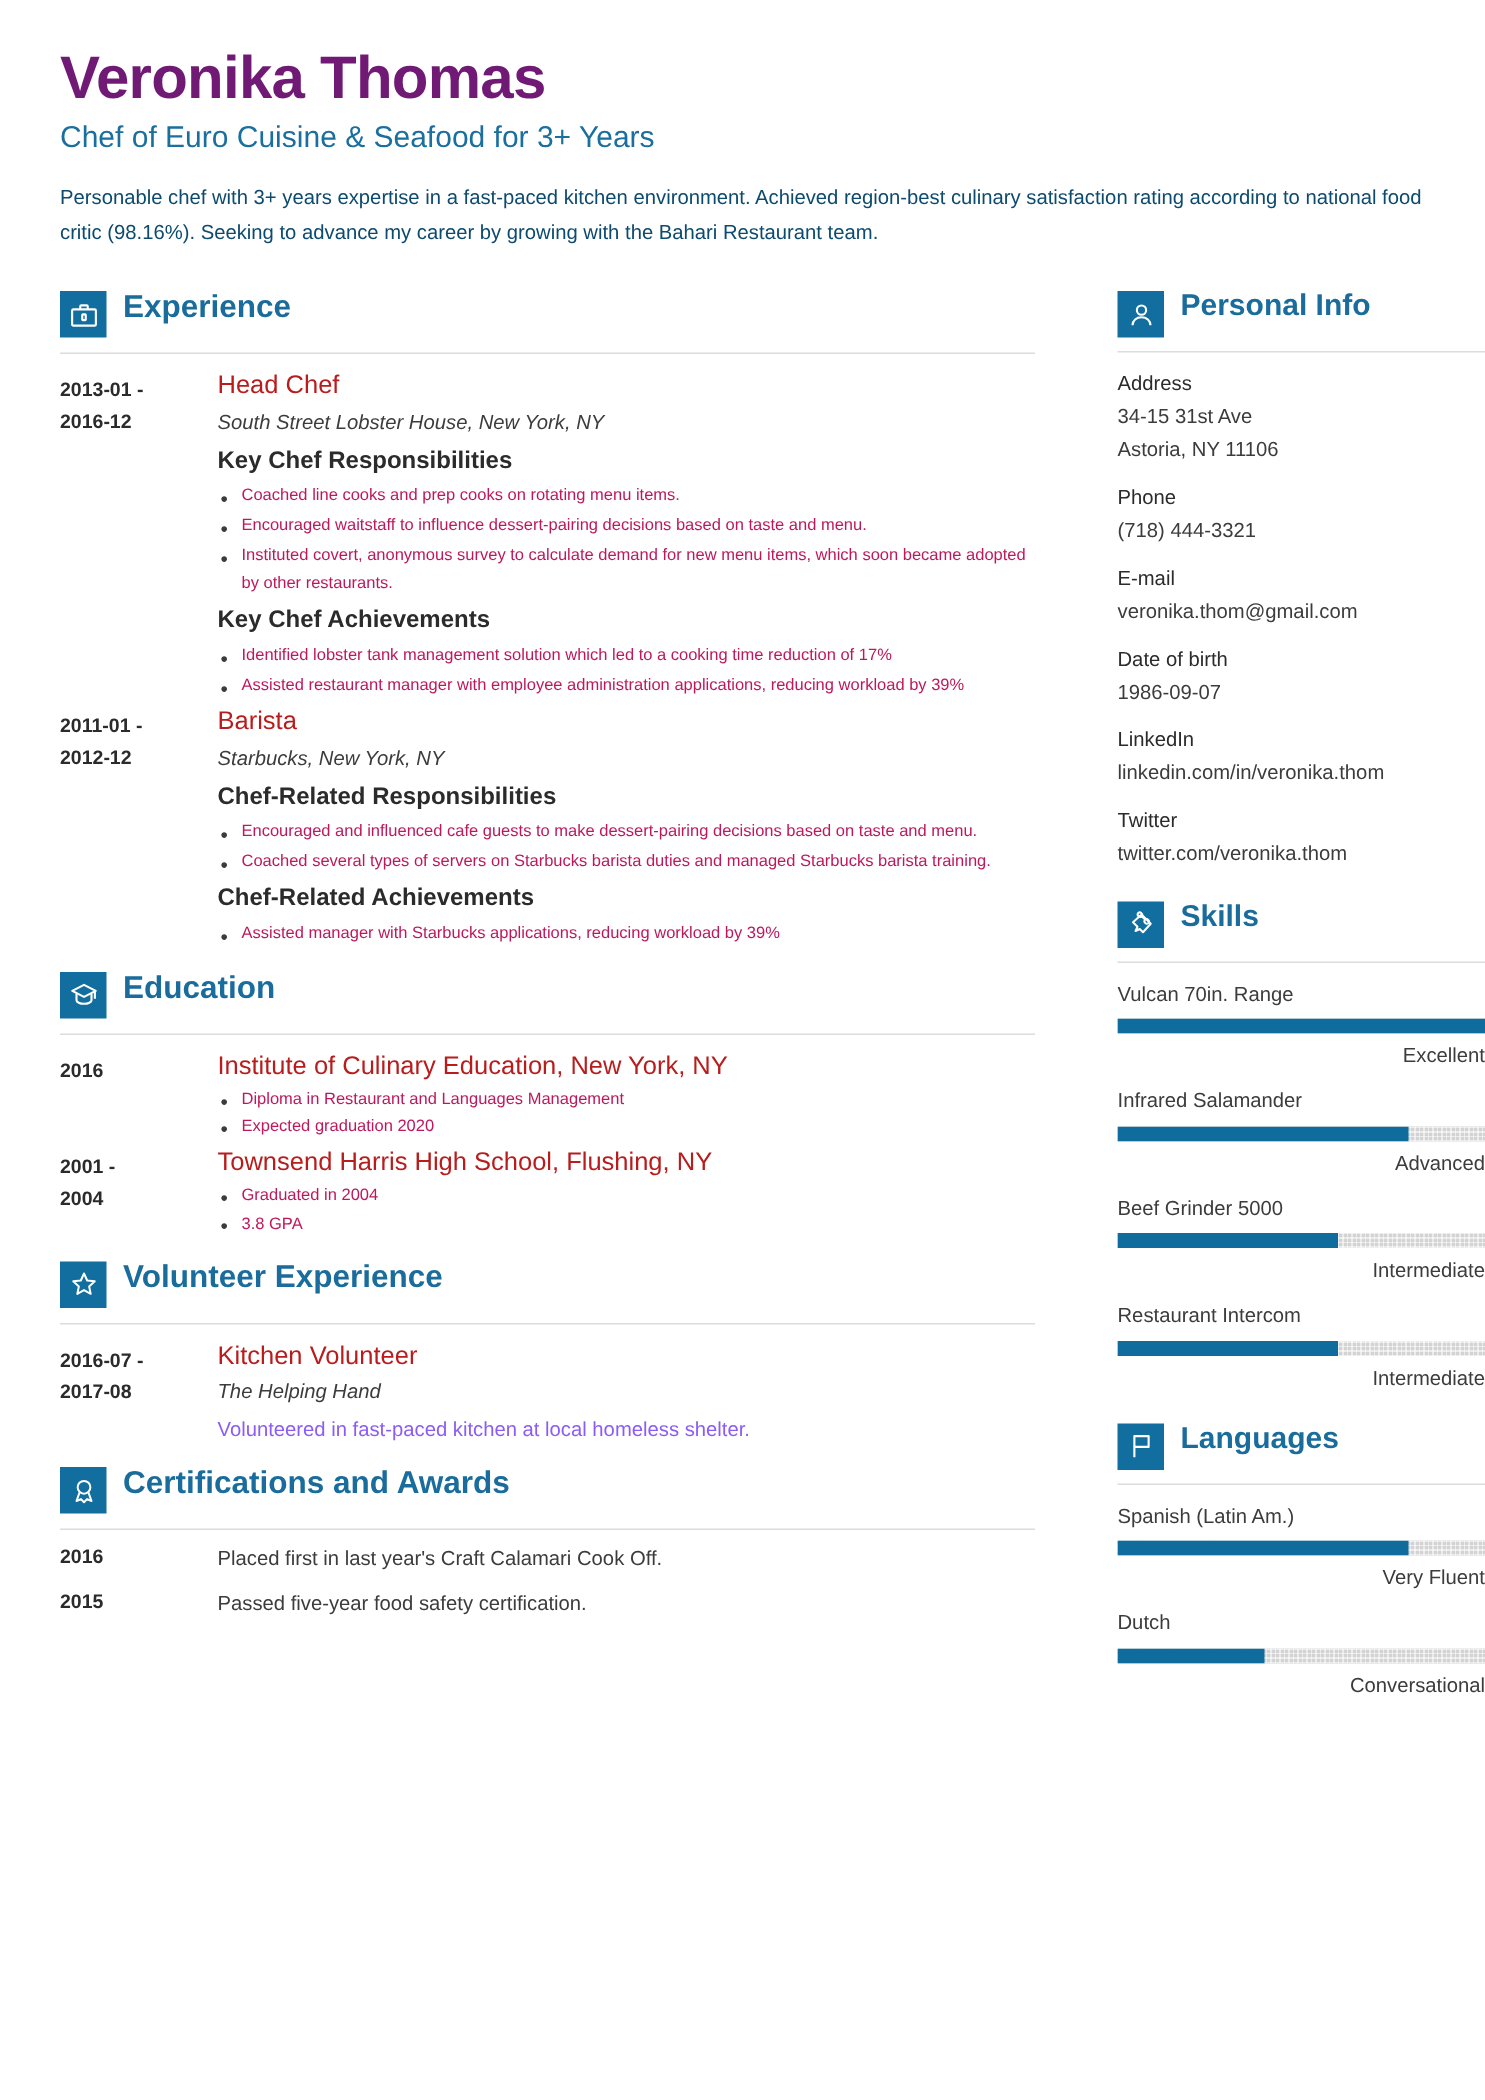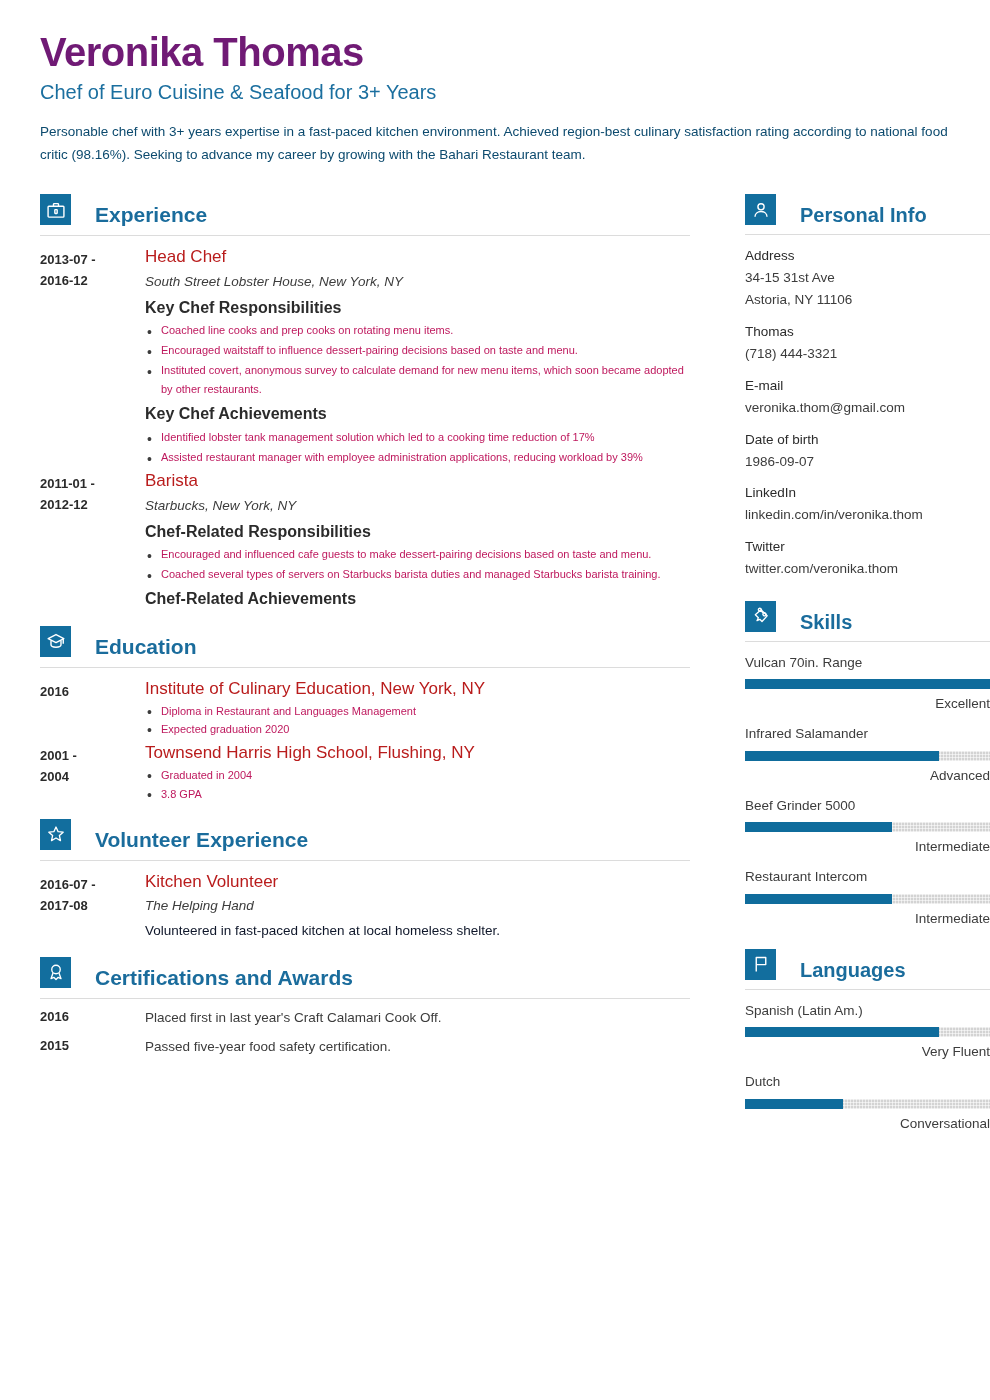--- a/index.html
+++ b/index.html
@@ -50,22 +50,22 @@
     margin-top: 18px;
   }
   .col-main { width: 650px; flex: 0 0 650px; }
   .col-side { width: 245px; flex: 0 0 245px; margin-left: 55px; }
 
   
   .section { margin-bottom: 4px; }
 
   .section-head {
     display: flex;
-    align-items: flex-end;
-    gap: 24px;
+    align-items: flex-start;
+    gap: 11px;
     padding-top: 10px;
   }
 
   .sec-icon {
     width: 31px;
     height: 31px;
     background: #126e9e;
     flex: 0 0 31px;
     display: flex;
     align-items: center;
@@ -119,21 +119,21 @@
   }
   .entry-subhead {
     font-size: 16px;
     font-weight: bold;
     color: #2b2b2b;
     line-height: 1.6;
     margin-top: 2px;
   }
   .entry-text {
     font-size: 13.5px;
-    color: #0f172a;
+    color: #8b5cf6;
     line-height: 1.72;
   }
 
   ul.bullets { list-style: none; margin: 1px 0 2px 0; }
   ul.bullets li {
     position: relative;
     padding-left: 16px;
     font-size: 11px;
     color: #be185d;
     line-height: 1.72;
@@ -243,21 +243,21 @@
             <path d="M9 7.5V5.2c0-.5.4-.9.9-.9h4.2c.5 0 .9.4.9.9v2.3"></path>
             <rect x="10.6" y="11.5" width="2.8" height="4.6" rx="0.5"></rect>
           </svg>
         </span>
         <span class="sec-title">Experience</span>
       </div>
       <div class="sec-rule"></div>
 
       <div class="entry">
         <div class="entry-date">
-          <div>2013-07 -</div>
+          <div>2013-01 -</div>
           <div>2016-12</div>
         </div>
         <div class="entry-body">
           <div class="entry-title">Head Chef</div>
           <div class="entry-sub">South Street Lobster House, New York, NY</div>
 
           <div class="entry-subhead">Key Chef Responsibilities</div>
           <ul class="bullets">
             <li>Coached line cooks and prep cooks on rotating menu items.</li>
             <li>Encouraged waitstaff to influence dessert-pairing decisions based on taste and menu.</li>
@@ -281,20 +281,23 @@
           <div class="entry-title">Barista</div>
           <div class="entry-sub">Starbucks, New York, NY</div>
 
           <div class="entry-subhead">Chef-Related Responsibilities</div>
           <ul class="bullets">
             <li>Encouraged and influenced cafe guests to make dessert-pairing decisions based on taste and menu.</li>
             <li>Coached several types of servers on Starbucks barista duties and managed Starbucks barista training.</li>
           </ul>
 
           <div class="entry-subhead">Chef-Related Achievements</div>
+          <ul class="bullets">
+            <li>Assisted manager with Starbucks applications, reducing workload by 39%</li>
+          </ul>
         </div>
       </div>
     </div>
 
     <div class="section edu">
       <div class="section-head">
         <span class="sec-icon">
           <svg width="20" height="20" viewBox="0 0 24 24" fill="none" stroke="#ffffff" stroke-width="1.7" stroke-linejoin="round">
             <path d="M12 4.3 2.6 9.1 12 13.9l9.4-4.8z"></path>
             <path d="M6 11.4v5.1c0 1.6 2.7 2.9 6 2.9s6-1.3 6-2.9v-5.1"></path>
@@ -395,21 +398,21 @@
         <span class="sec-title">Personal Info</span>
       </div>
       <div class="sec-rule"></div>
 
       <div class="info-item">
         <div class="info-label">Address</div>
         <div class="info-value">34-15 31st Ave</div>
         <div class="info-value">Astoria, NY 11106</div>
       </div>
       <div class="info-item">
-        <div class="info-label">Thomas</div>
+        <div class="info-label">Phone</div>
         <div class="info-value">(718) 444-3321</div>
       </div>
       <div class="info-item">
         <div class="info-label">E-mail</div>
         <div class="info-value">veronika.thom@gmail.com</div>
       </div>
       <div class="info-item">
         <div class="info-label">Date of birth</div>
         <div class="info-value">1986-09-07</div>
       </div>

